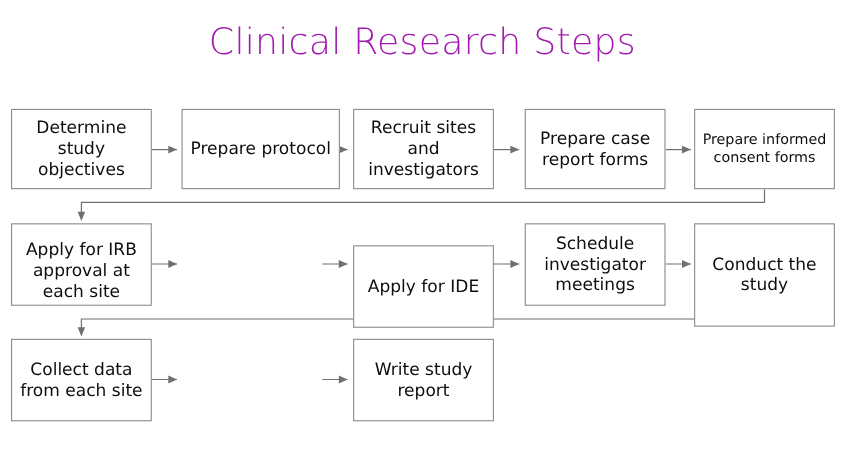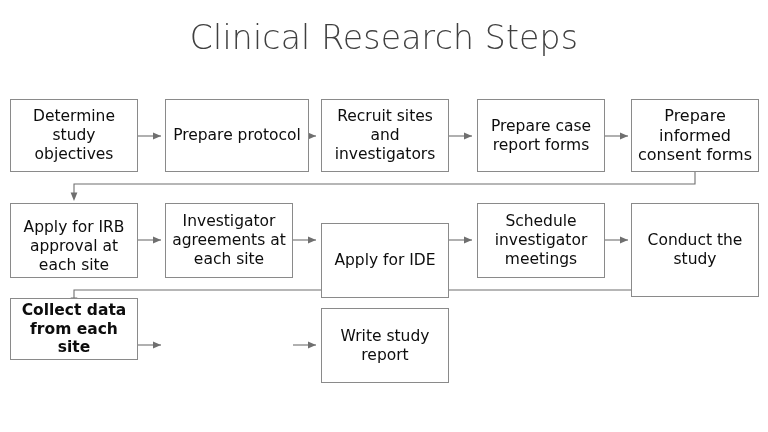--- a/index.html
+++ b/index.html
@@ -24,21 +24,21 @@
   #title {
     position: absolute;
     left: 0;
     top: 18px;
     width: 768px;
     text-align: center;
     font-family: "DejaVu Sans", sans-serif;
     font-size: 33px;
     font-weight: 300;
     letter-spacing: 0.2px;
-    color: #404040;
+    color: #a21caf;
     white-space: nowrap;
   }
   .node {
     position: absolute;
     box-sizing: border-box;
     border: 1px solid #8a8a8a;
     background: #ffffff;
     display: flex;
     align-items: center;
     justify-content: center;
@@ -47,21 +47,21 @@
     font-weight: 400;
     color: #0d0d0d;
     line-height: 1.22;
     padding: 2px 4px;
   }
   .node .label {
     display: block;
     width: 100%;
   }
   .fs-normal { font-size: 15.5px; }
-  .fs-small  { font-size: 16px; }
+  .fs-small  { font-size: 13px; }
   svg.links {
     position: absolute;
     left: 0; top: 0;
     width: 768px;
     height: 432px;
     pointer-events: none;
   }
   svg.links path, svg.links line {
     stroke: #6f6f6f;
     stroke-width: 1.1;
@@ -150,37 +150,34 @@
   </div>
 
   <div class="node fs-small" style="left:631px; top:99px; width:128px; height:73px;">
     <span class="label">Prepare informed consent forms</span>
   </div>
 
   <div class="node fs-normal" style="left:10px; top:203px; width:128px; height:75px;align-items:flex-end;">
     <span class="label">Apply for IRB approval at each site</span>
   </div>
 
-  <div class="node fs-normal" style="left:165px; top:203px; width:128px; height:75px;">
-    <span class="label">Investigator agreements at each site</span>
-  </div>
 
   <div class="node fs-normal" style="left:321px; top:203px; width:128px; height:75px;margin-top:20px;">
     <span class="label">Apply for IDE</span>
   </div>
 
   <div class="node fs-normal" style="left:477px; top:203px; width:128px; height:75px;">
     <span class="label">Schedule investigator meetings</span>
   </div>
 
   <div class="node fs-normal" style="left:631px; top:203px; width:128px; height:94px;">
     <span class="label">Conduct the study</span>
   </div>
 
-  <div class="node fs-normal" style="left:10px; top:298px; width:128px; height:62px;font-weight:bold;">
+  <div class="node fs-normal" style="left:10px; top:308px; width:128px; height:75px;">
     <span class="label">Collect data from each site</span>
   </div>
 
 
   <div class="node fs-normal" style="left:321px; top:308px; width:128px; height:75px;">
     <span class="label">Write study report</span>
   </div>
 
 </div>
 

